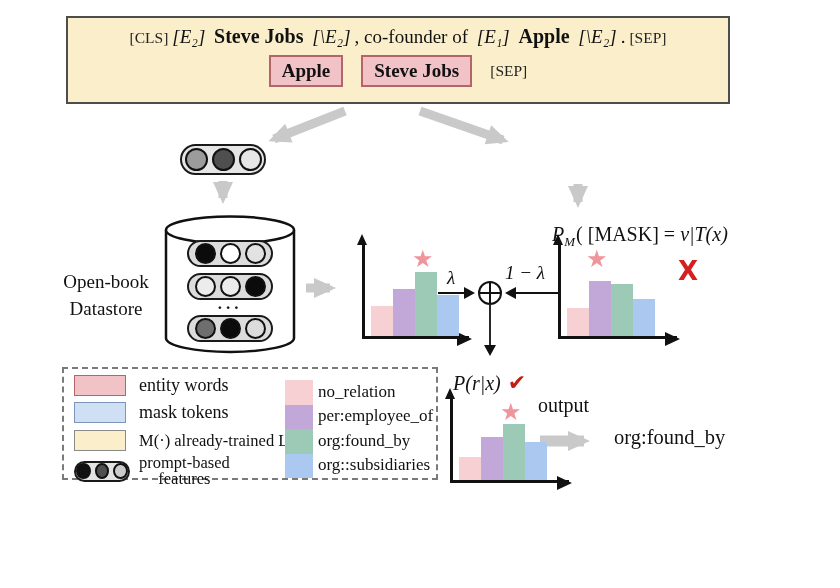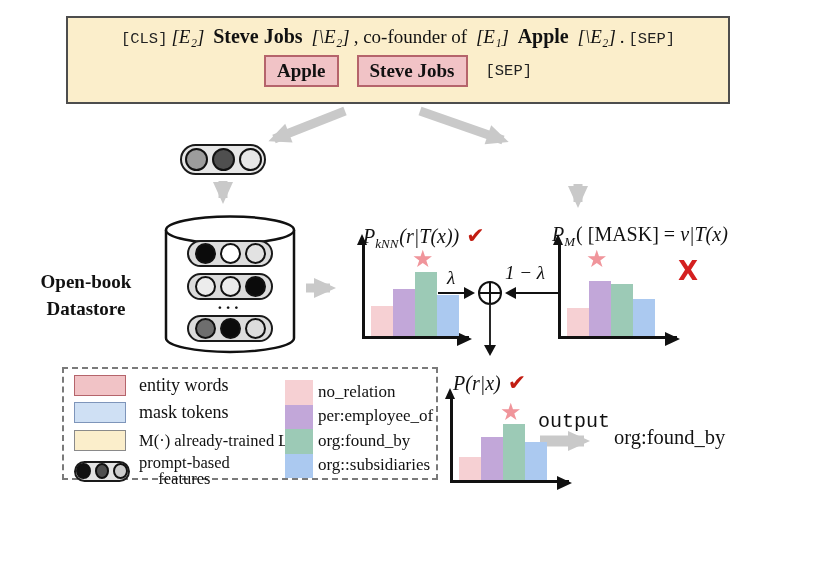--- a/index.html
+++ b/index.html
@@ -6,40 +6,40 @@
   .canvas{position:relative;width:840px;height:588px;background:#fff;overflow:hidden;
           font-family:"Liberation Serif","DejaVu Serif",serif;color:#111;}
   .overlay{position:absolute;left:0;top:0;z-index:1;}
   .abs{position:absolute;z-index:2;}
 
   
   .prompt-box{left:66px;top:16px;width:664px;height:88px;background:#fbeecb;
               border:2px solid #4d4d4d;box-sizing:border-box;text-align:center;padding-top:7px;}
   .line1{font-size:19px;white-space:nowrap;}
   .line1 span{margin:0 2px;}
-  .mono{font-family:Liberation Mono, monospace;font-size:15.5px;color:#222;}
+  .mono{font-family:Liberation Serif, serif;font-size:15.5px;color:#222;}
   .math{font-style:italic;}
   .boldw{font-weight:bold;font-size:20px;}
   .line2{margin-top:7px;display:flex;justify-content:center;align-items:center;gap:18px;}
   .tok{display:inline-block;padding:2px 11px;font-weight:bold;font-size:19px;line-height:24px;}
   .tok.entity{background:#f1c3c6;border:2px solid #b5646b;}
   .tok.mask{background:#d6e4f6;border:2px solid #8197bc;}
 
   
   .pill{display:flex;align-items:center;justify-content:center;gap:4px;
         background:#dcdcdc;border:2.5px solid #1a1a1a;border-radius:999px;box-sizing:border-box;}
   .circ{display:block;width:21px;height:21px;border-radius:50%;border:2.5px solid #111;box-sizing:border-box;}
   .pill-query{left:180px;top:144px;width:86px;height:31px;background:#e6e6e6;}
   .pill-query .circ{width:23px;height:23px;}
   .ds-pill{left:187px;width:86px;height:27px;}
   .ds-dots{left:187px;top:294px;width:86px;text-align:center;font-weight:bold;
            font-size:17px;letter-spacing:4px;}
 
   .knn-label{left:96px;top:184px;font-size:17.5px;}
-  .openbook-label{left:20px;top:268px;width:132px;text-align:center;font-size:19px;line-height:27px;font-weight:bold;}
+  .openbook-label{left:40px;top:268px;width:132px;text-align:center;font-size:19px;line-height:27px;}
 
   
   .mlm-head{left:520px;top:140px;width:122px;height:34px;background:#485a6c;border-radius:6px;
             color:#fff;font-size:20px;display:flex;align-items:center;justify-content:center;}
 
   
   .chart{z-index:2;}
   .chart .title{position:absolute;white-space:nowrap;font-size:20px;font-style:italic;}
   .tsub{font-size:13px;font-style:italic;vertical-align:-5px;margin-right:1px;}
   .tup{font-style:normal;}
@@ -85,21 +85,21 @@
   .sw-lm{background:#fbeecb;border:1.5px solid #8a8a8a;}
   .lg-label{font-size:18px;white-space:nowrap;}
   .lg-label-sm{font-size:16.5px;white-space:nowrap;}
   .lg-pill{position:static;width:56px;height:21px;margin-right:9px;background:#e3e3e3;}
   .lg-pill .circ{width:16px;height:16px;border-width:2px;}
   .lg-two{font-size:16.5px;line-height:16px;text-align:center;}
   .rel-stack{position:absolute;left:221px;top:11px;width:28px;}
   .rel-block{width:28px;height:24.5px;}
   .rel-label{position:absolute;left:254px;font-size:17px;white-space:nowrap;}
 
-  .output-label{left:538px;top:410px;font-size:20px;font-family:Liberation Mono, monospace;}
+  .output-label{left:538px;top:394px;font-size:20px;}
   .output-result{left:614px;top:426px;font-size:20.5px;}
 
   .caption{left:0;top:518px;width:840px;text-align:center;font-weight:bold;font-size:25px;}
 </style>
 </head>
 <body>
 
 <div class="canvas">
 
   <svg class="overlay" width="840" height="588" viewBox="0 0 840 588">
@@ -172,23 +172,20 @@
       <span class="circ" style="background: rgb(11, 11, 11);"></span>
       <span class="circ" style="background: rgb(220, 220, 220);"></span>
     </div>
   <div class="abs openbook-label">
     <div>Open-book</div>
     <div>Datastore</div>
   </div>
 
 
   <div class="abs chart chart-pknn">
-    <div class="title">
-      <span>P</span><span class="tsub">kNN</span><span>(r|T(x))</span><span class="check">✔</span>
-    </div>
     <div class="plot">
       <span class="yarrow"></span>
       <span class="xarrow"></span>
       <div class="bars">
           <div class="bar" style="height: 33%; background: rgb(246, 208, 211);"></div>
           <div class="bar" style="height: 51%; background: rgb(194, 167, 217);"></div>
           <div class="bar" style="height: 70%; background: rgb(156, 202, 182);"></div>
           <div class="bar" style="height: 45%; background: rgb(171, 201, 240);"></div>
         </div>
       <span class="star">★</span>

